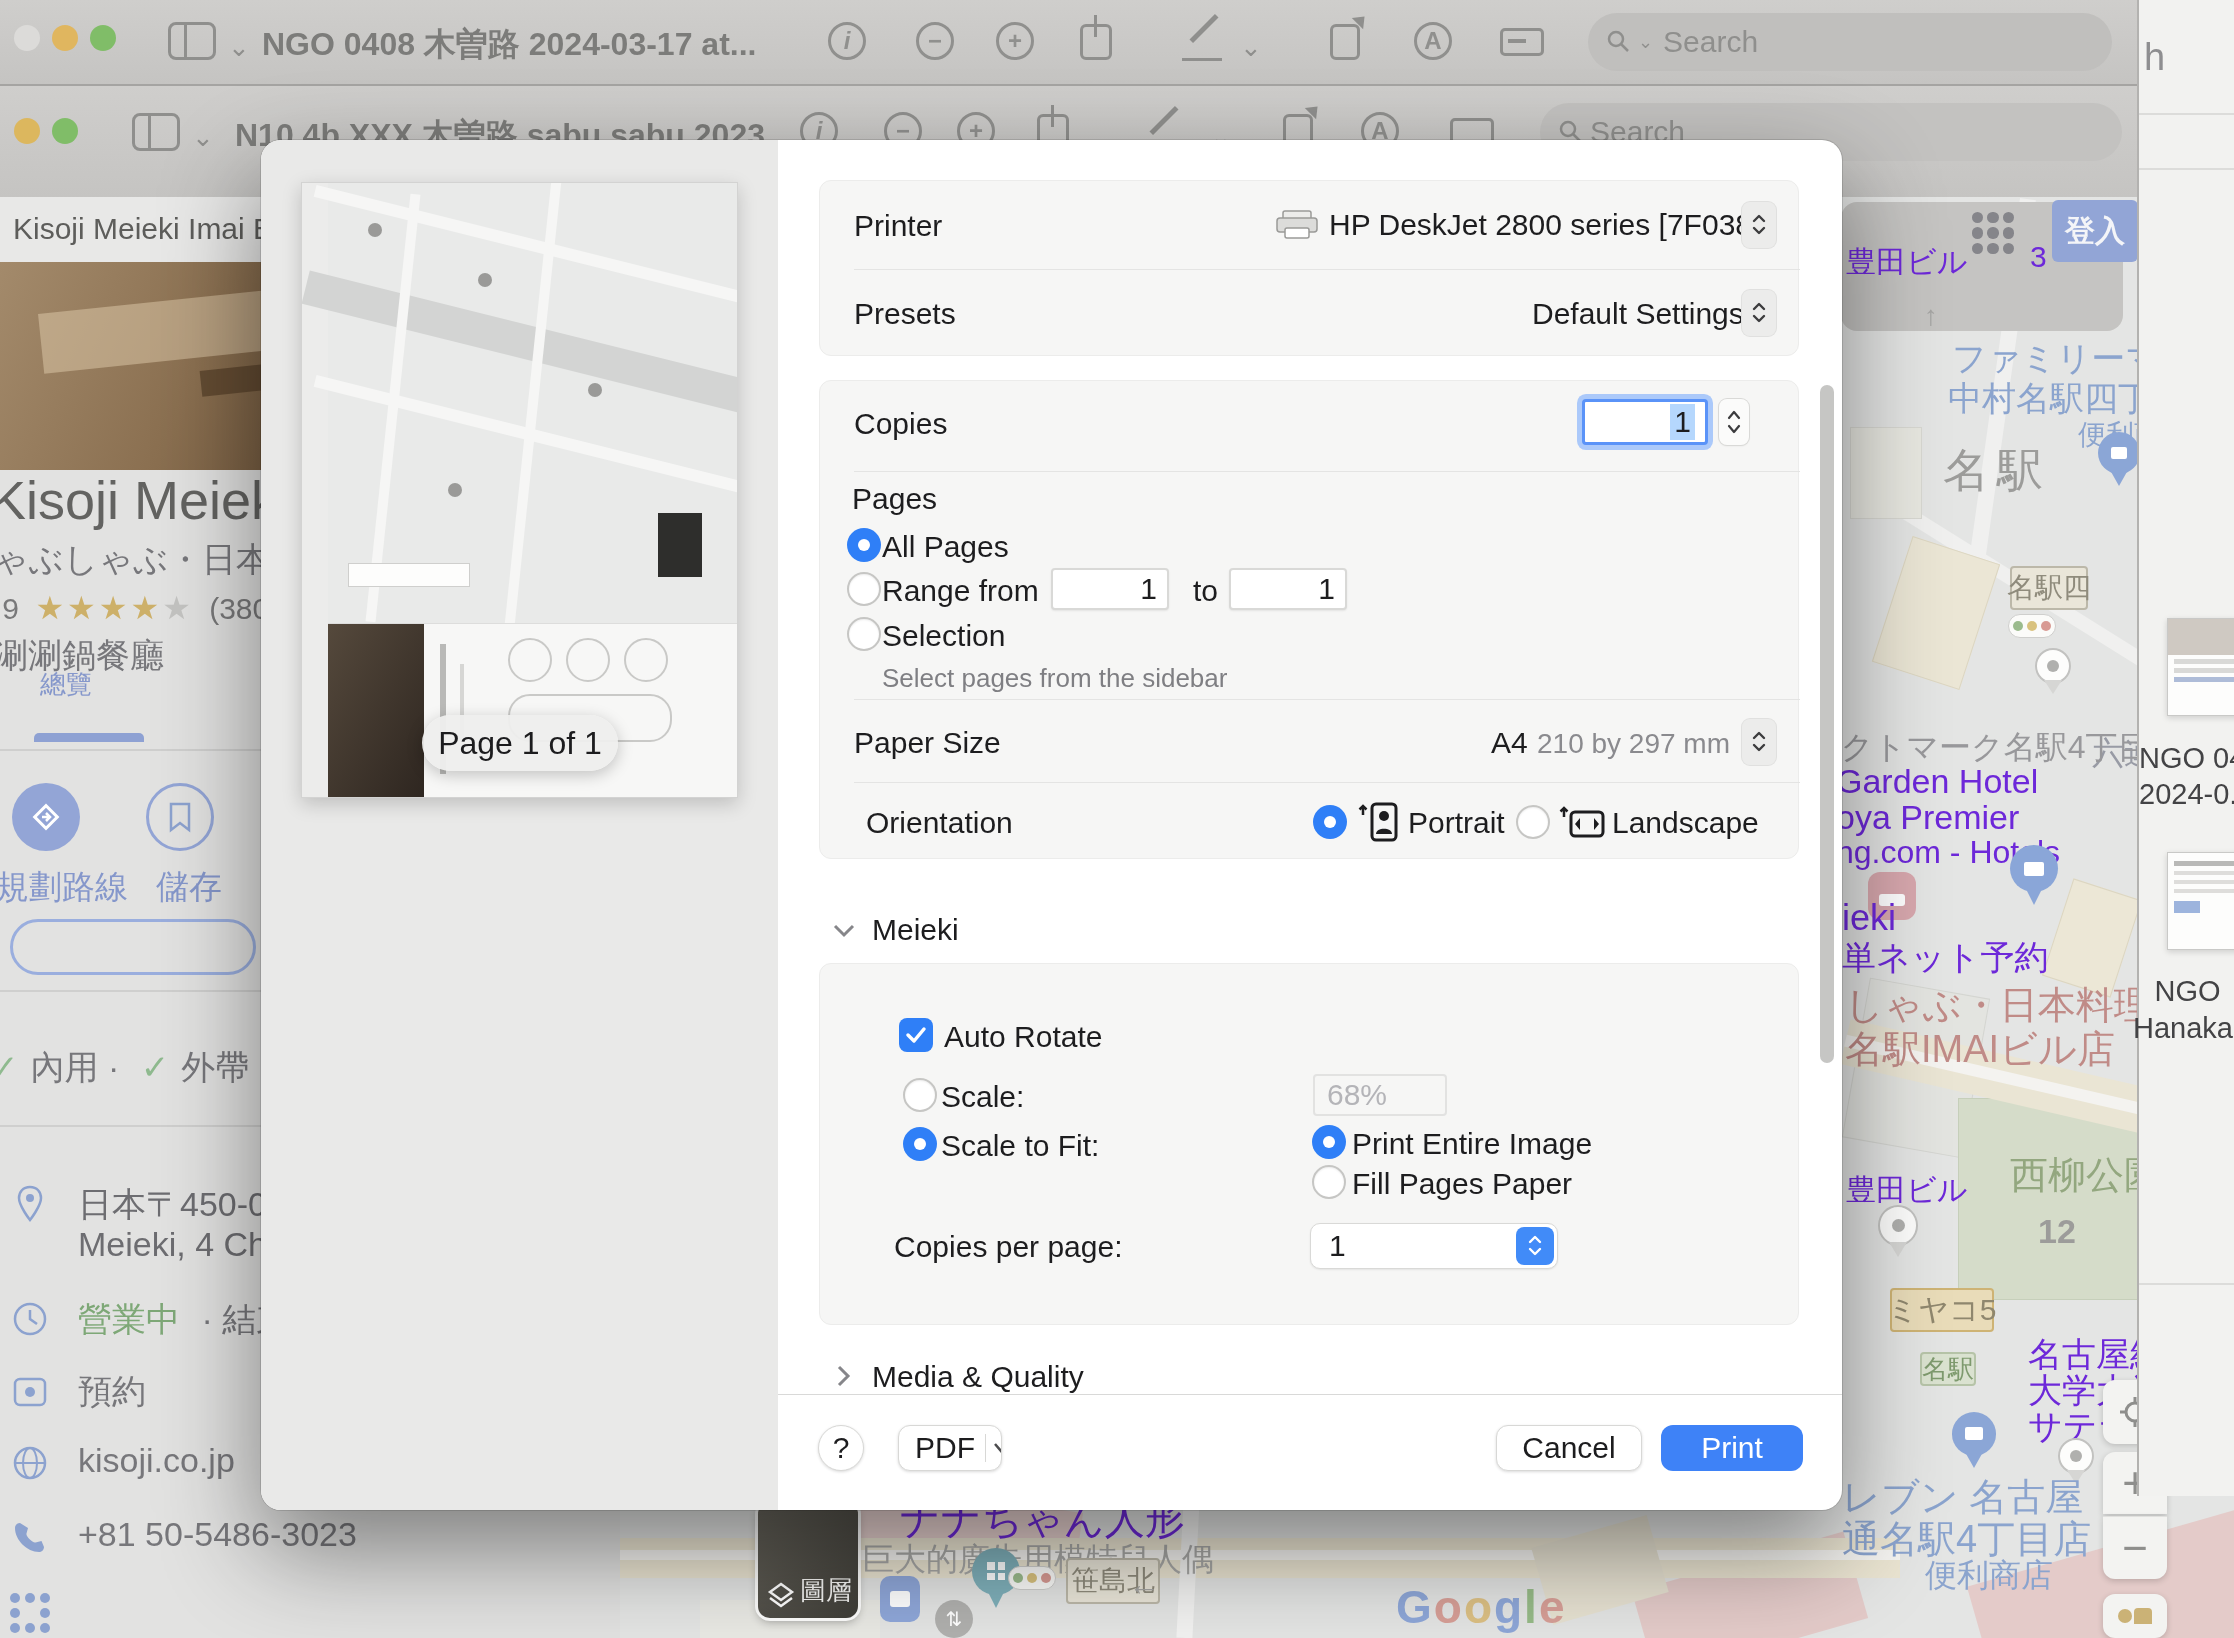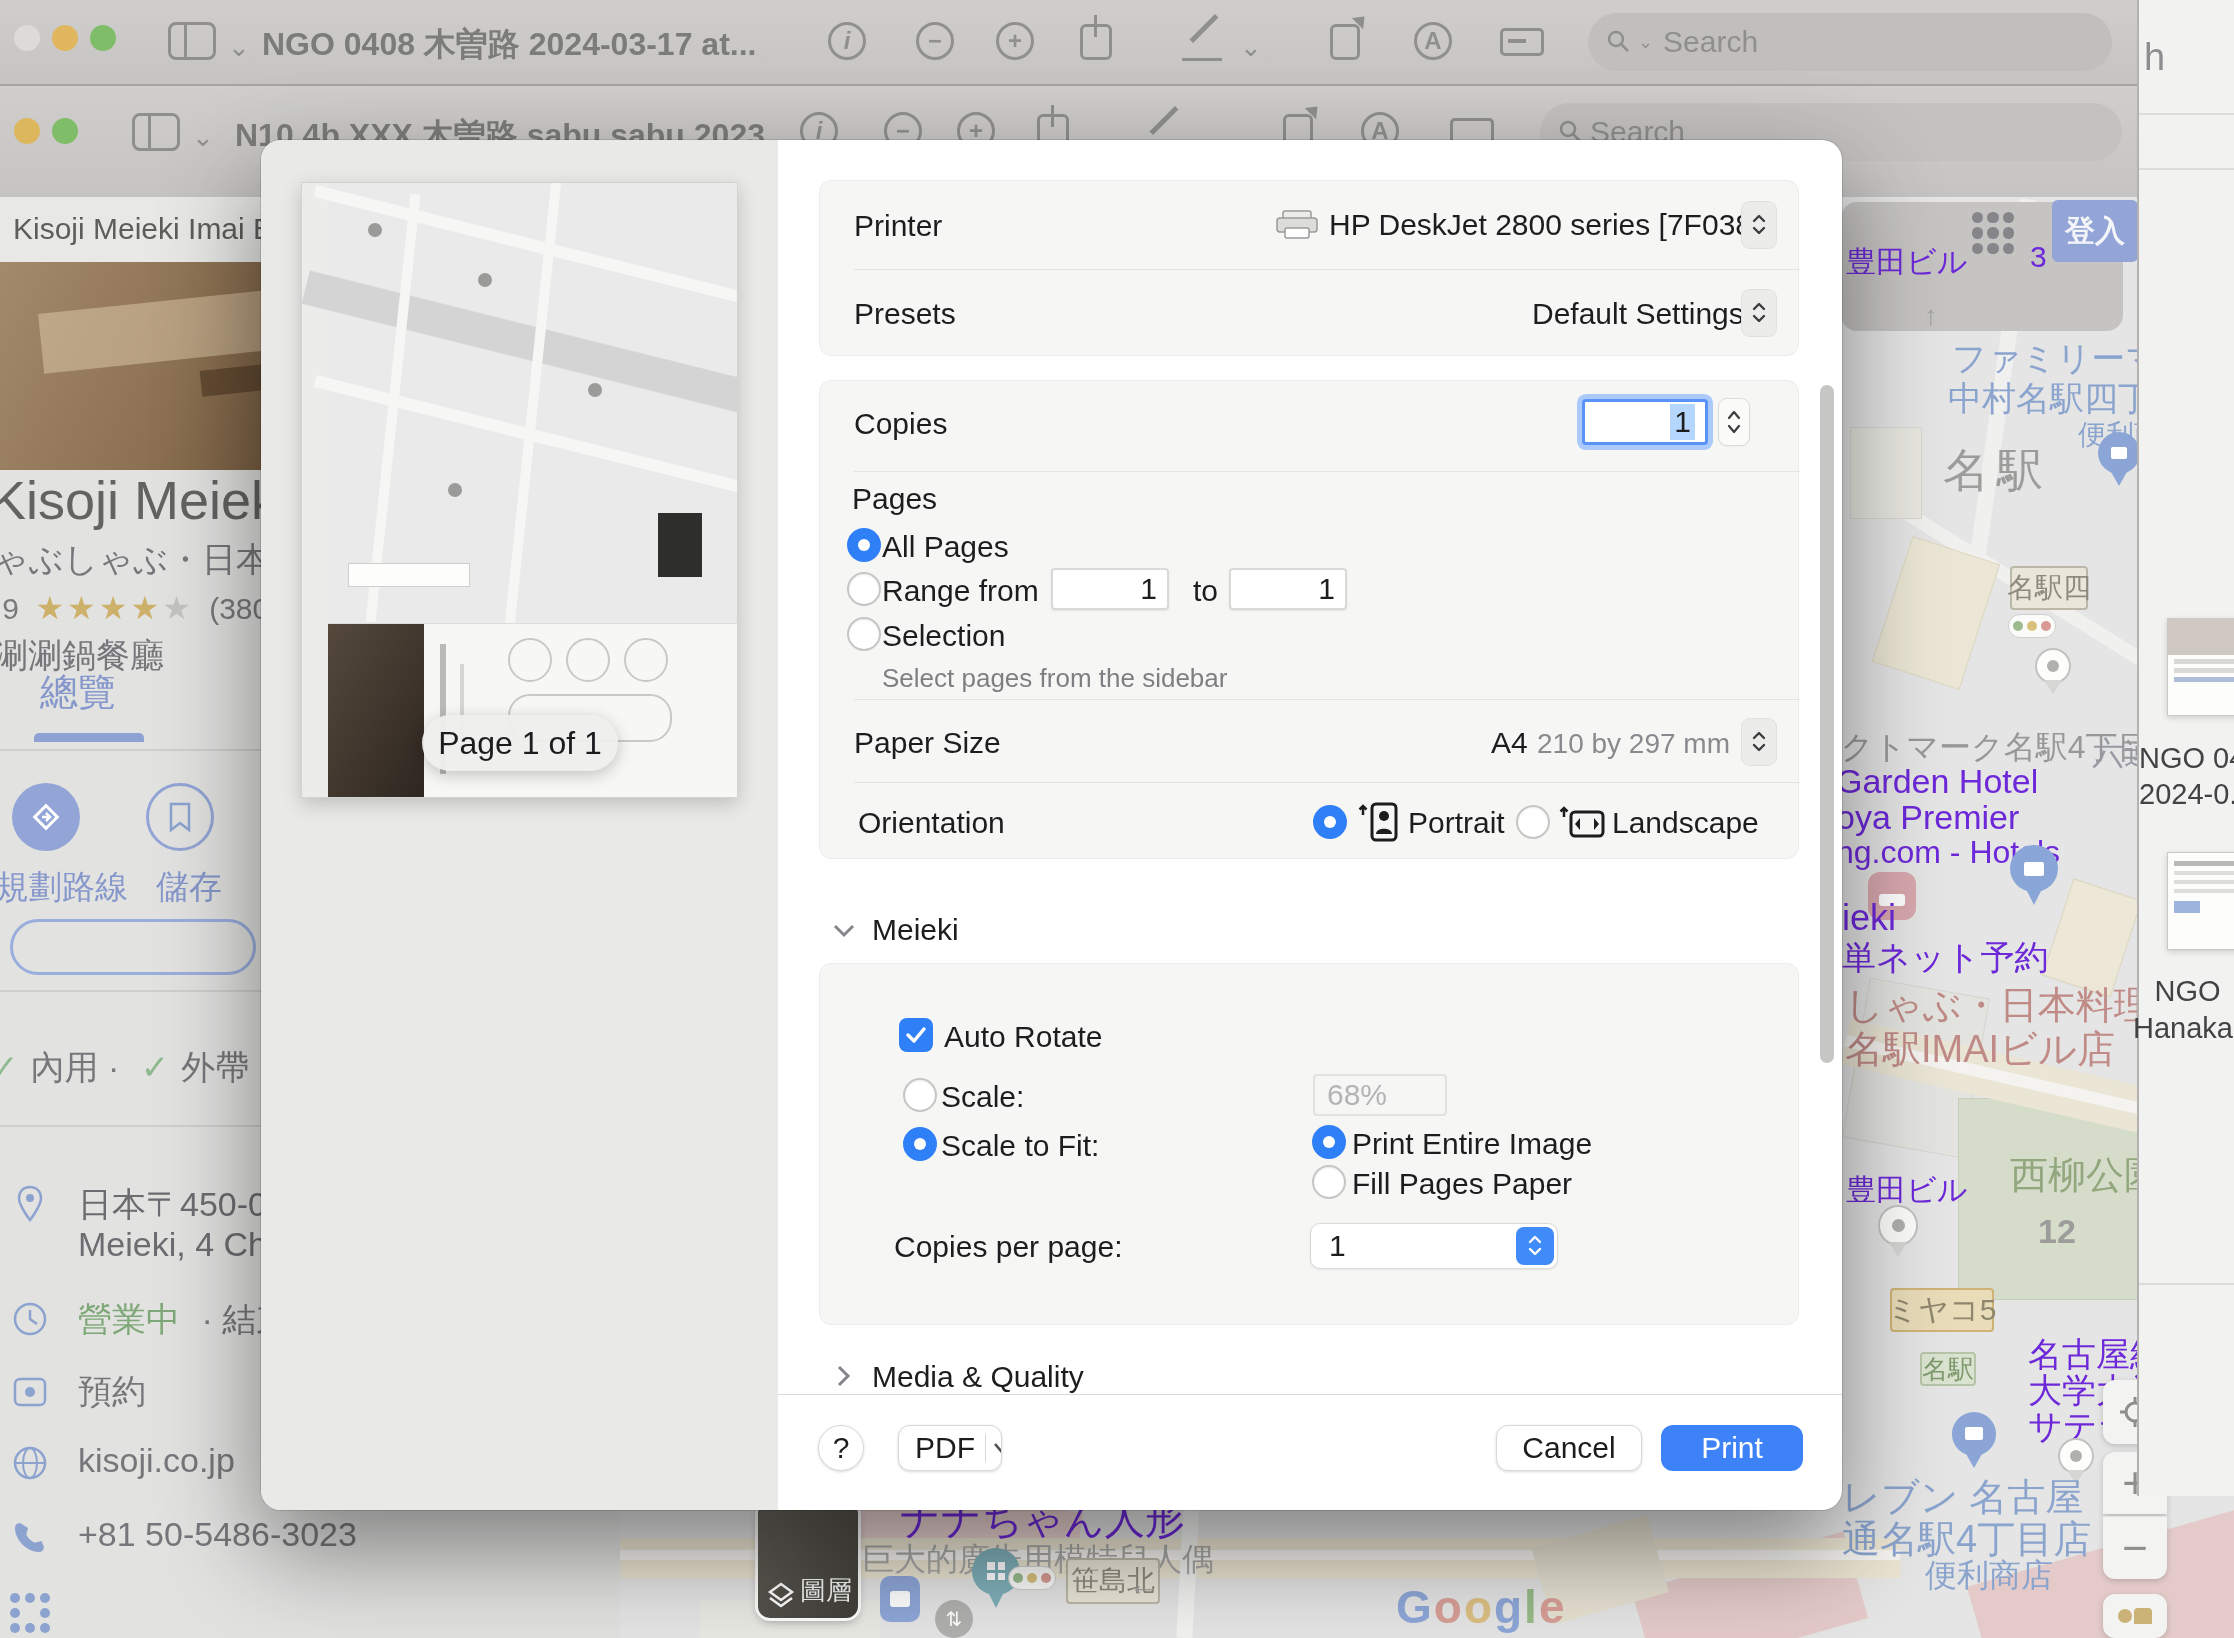--- a/index.html
+++ b/index.html
@@ -325,21 +325,21 @@
       <div class="abs" style="left:200px;top:90px;width:360px;height:26px;background:rgba(90,68,44,.8);transform:rotate(-6deg);"></div>
     </div>
     <div class="abs nw" style="left:-10px;top:272px;font-size:54px;color:#636361;">Kisoji Meieki Im</div>
     <div class="abs nw ptxt" style="left:-6px;top:340px;font-size:34px;">ゃぶしゃぶ・日本料理</div>
     <div class="abs nw" style="left:-6px;top:392px;font-size:30px;color:#79797a;">
       <span>.9</span>
       <span style="color:#cdb069;font-size:32px;letter-spacing:3px;margin-left:8px;">★★★★</span><span style="color:#c4c4c2;font-size:32px;">★</span>
       <span style="margin-left:10px;">(380) ·</span>
     </div>
     <div class="abs nw ptxt" style="left:-6px;top:436px;font-size:34px;">涮涮鍋餐廳</div>
-    <div class="abs pblue nw" style="left:40px;top:470px;font-size:38px;">總覽</div>
+    <div class="abs pblue nw" style="left:40px;top:470px;font-size:26px;">總覽</div>
     <div class="abs" style="left:34px;top:536px;width:110px;height:9px;background:#8ea1d3;border-radius:5px 5px 0 0;"></div>
     <div class="abs" style="left:0;top:552px;width:620px;height:2px;background:#cfcfce;"></div>
     <div class="abs" style="left:12px;top:586px;width:68px;height:68px;border-radius:50%;background:#93a5d6;display:flex;align-items:center;justify-content:center;">
       <svg width="34" height="34">
           <rect x="9" y="9" width="16" height="16" transform="rotate(45 17 17)" fill="none" stroke="#fff" stroke-width="3"></rect>
           <path d="M13 17h7M17 13l4 4-4 4" stroke="#fff" stroke-width="2.5" fill="none"></path>
         </svg>
     </div>
     <div class="abs pblue nw" style="left:-4px;top:668px;font-size:33px;">規劃路線</div>
     <div class="abs" style="left:146px;top:586px;width:68px;height:68px;border-radius:50%;border:3px solid #93a5d6;box-sizing:border-box;display:flex;align-items:center;justify-content:center;">
@@ -523,21 +523,21 @@
         <div class="divline" style="left:34px;top:318px;width:946px;"></div>
         <span class="abs lbl" style="left:34px;top:345px;">Paper Size</span>
         <span class="abs val" style="left:671px;top:345px;">A4</span>
         <span class="abs sub nw" style="left:717px;top:347px;font-size:28px;">210 by 297 mm</span>
         <div class="stepper" style="left:922px;top:338px;">
           <svg width="16" height="28">
               <path d="M3 10l5-5 5 5M3 17l5 5 5-5" fill="none" stroke="#3c3c3e" stroke-width="2.4" stroke-linecap="round" stroke-linejoin="round"></path>
             </svg>
         </div>
         <div class="divline" style="left:34px;top:401px;width:946px;"></div>
-        <span class="abs lbl" style="left:38px;top:425px;">Orientation</span>
+        <span class="abs lbl" style="left:46px;top:425px;">Orientation</span>
         <div class="radio sel" style="left:493px;top:424px;"></div>
         <svg class="abs" style="left:537px;top:418px;" width="42" height="46" viewBox="0 0 42 46">
             <path d="M6 16V7M2.5 10.5L6 7l3.5 3.5" stroke="#1d1d1f" stroke-width="2.5" fill="none"></path>
             <rect x="15" y="5" width="24" height="36" rx="4" stroke="#1d1d1f" stroke-width="3" fill="none"></rect>
             <circle cx="27" cy="17" r="5" fill="#1d1d1f"></circle>
             <path d="M19 35c0-7 16-7 16 0z" fill="#1d1d1f"></path>
           </svg>
         <span class="abs lbl" style="left:588px;top:425px;">Portrait</span>
         <div class="radio" style="left:696px;top:424px;"></div>
         <svg class="abs" style="left:738px;top:422px;" width="48" height="42" viewBox="0 0 48 42">

